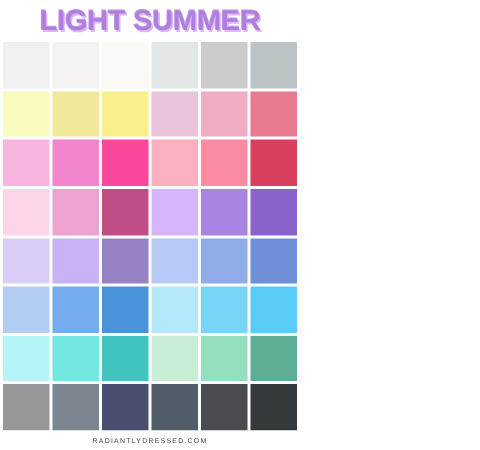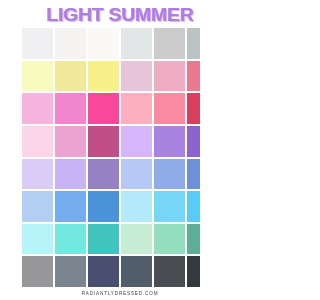--- a/index.html
+++ b/index.html
@@ -74,21 +74,21 @@
     font-size: 4.6px;
     line-height: 6px;
     letter-spacing: 0.85px;
     color: #3a3f46;
     white-space: nowrap;
   }
 </style>
 </head>
 <body>
 
-<div id="card" style="background: rgb(255, 255, 255); margin-left: 20px;">
+<div id="card" style="background: rgb(255, 255, 255);">
 
   <div id="title-bar">
     <span id="palette-title" style="color: rgb(176, 126, 224);">LIGHT SUMMER</span>
   </div>
 
   <div id="swatch-grid">
 
     <div class="swatch-row">
       <div class="swatch" style="background-color: rgb(240, 240, 243);"></div>
       <div class="swatch" style="background-color: rgb(244, 243, 242);"></div>

